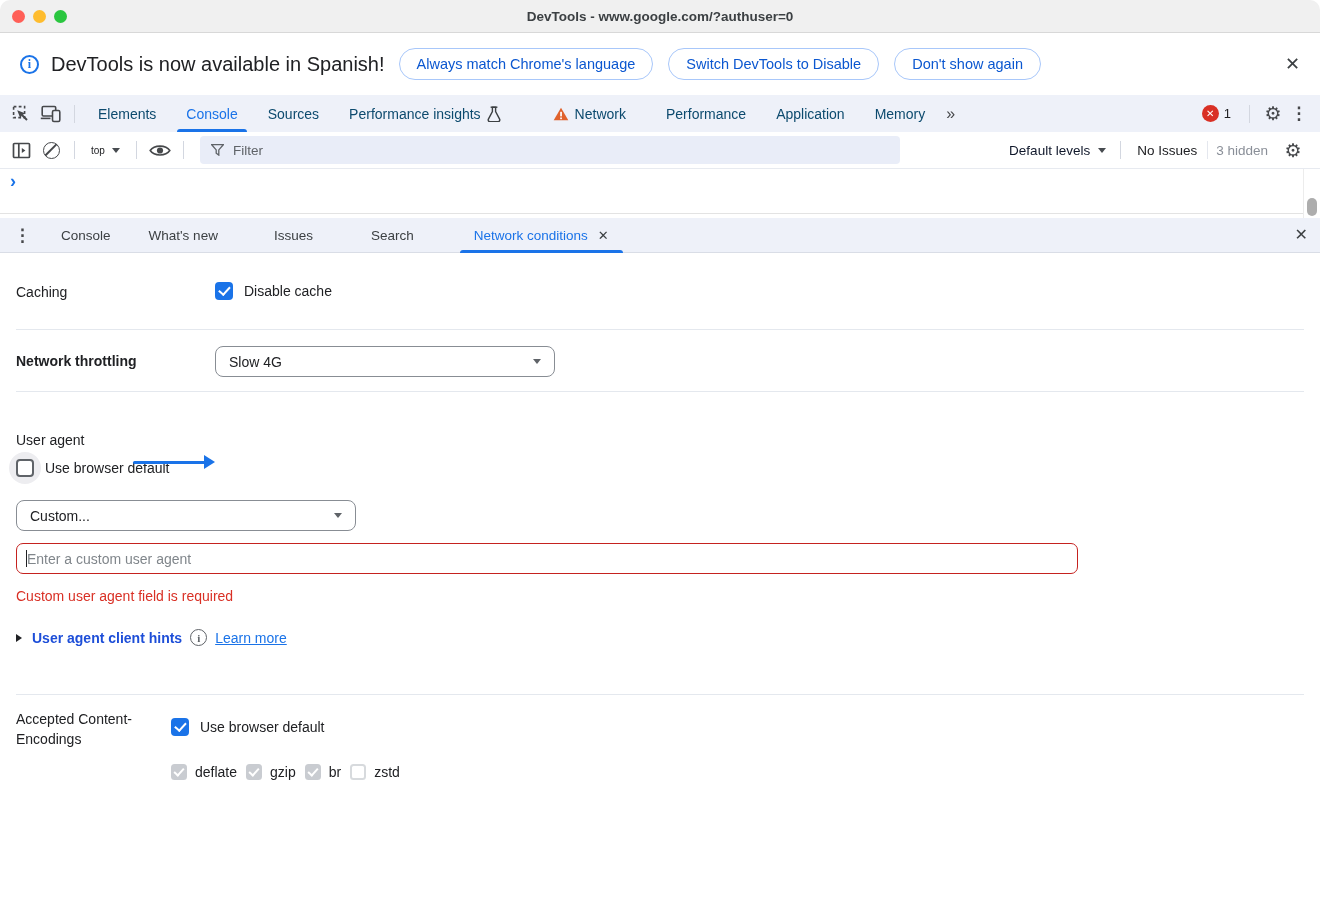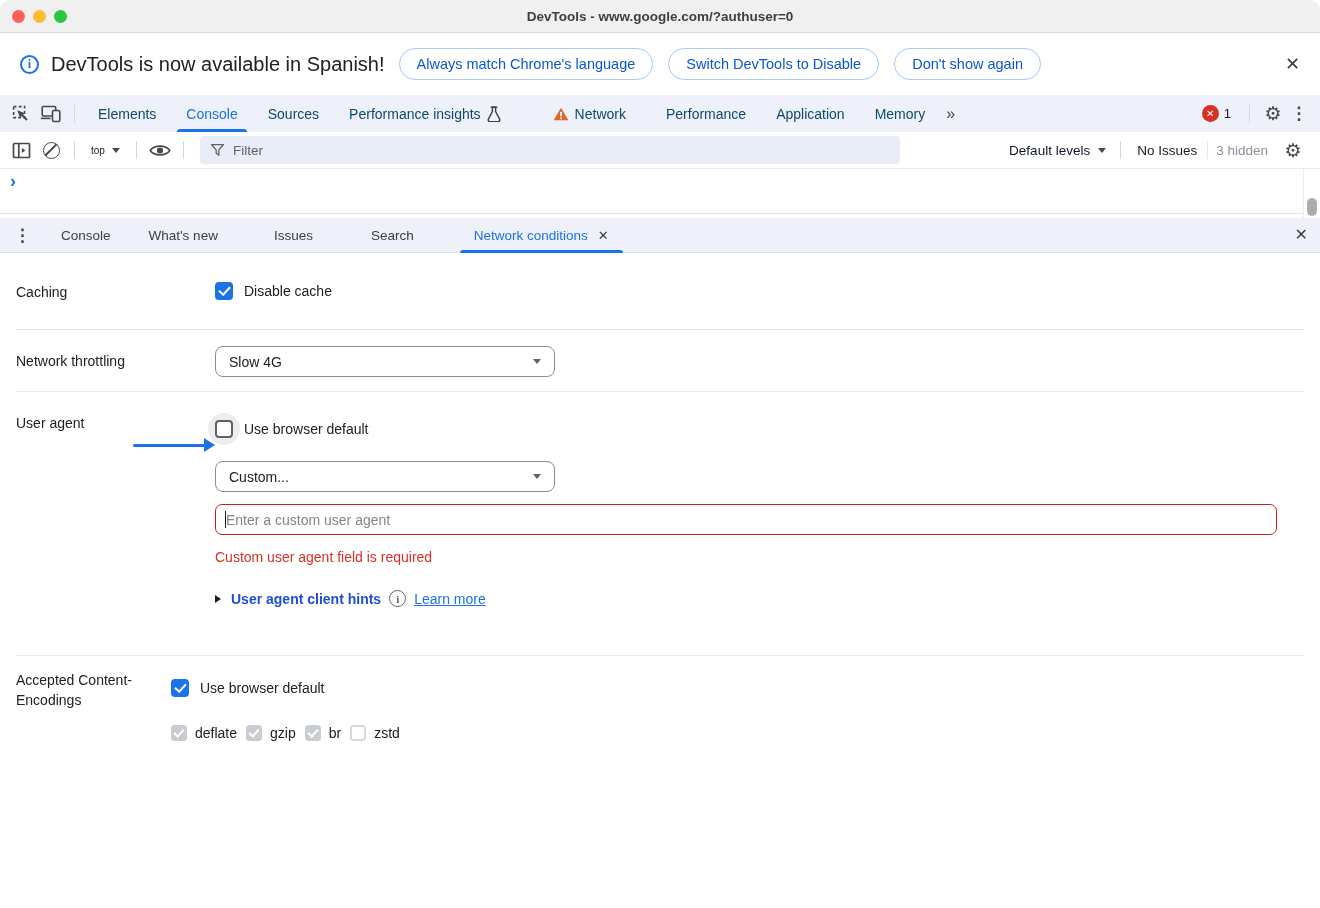--- a/index.html
+++ b/index.html
@@ -296,32 +296,32 @@
         <div class="cbrow">
           <div class="cb checked"></div>
           <span>Disable cache</span>
         </div>
       </div>
     </div>
 
     <hr class="sep" style="margin-top:27px;">
 
     <div class="prow" style="margin-top:16px;">
-      <div class="plabel" style="line-height:31px;">Network throttling</div>
+      <div class="plabel" style="line-height:31px;font-weight:bold;">Network throttling</div>
       <div class="pcontrols">
         <div class="select">
           <span>Slow 4G</span>
           <div class="caret-down"></div>
         </div>
       </div>
     </div>
 
     <hr class="sep" style="margin-top:14px;">
 
-    <div class="prow" style="margin-top:19px; position:relative;">
+    <div class="prow" style="margin-top:36px; position:relative;flex-direction:column;">
       <div class="plabel" style="padding-top:2px;">User agent</div>
       <div class="ua-arrow-line"></div>
       <div class="ua-arrow-head"></div>
       <div class="pcontrols" style="padding-top:9px;">
         <div class="cbrow">
           <div class="halo">
               <div class="cb unchecked"></div>
             </div>
           <span>Use browser default</span>
         </div>

